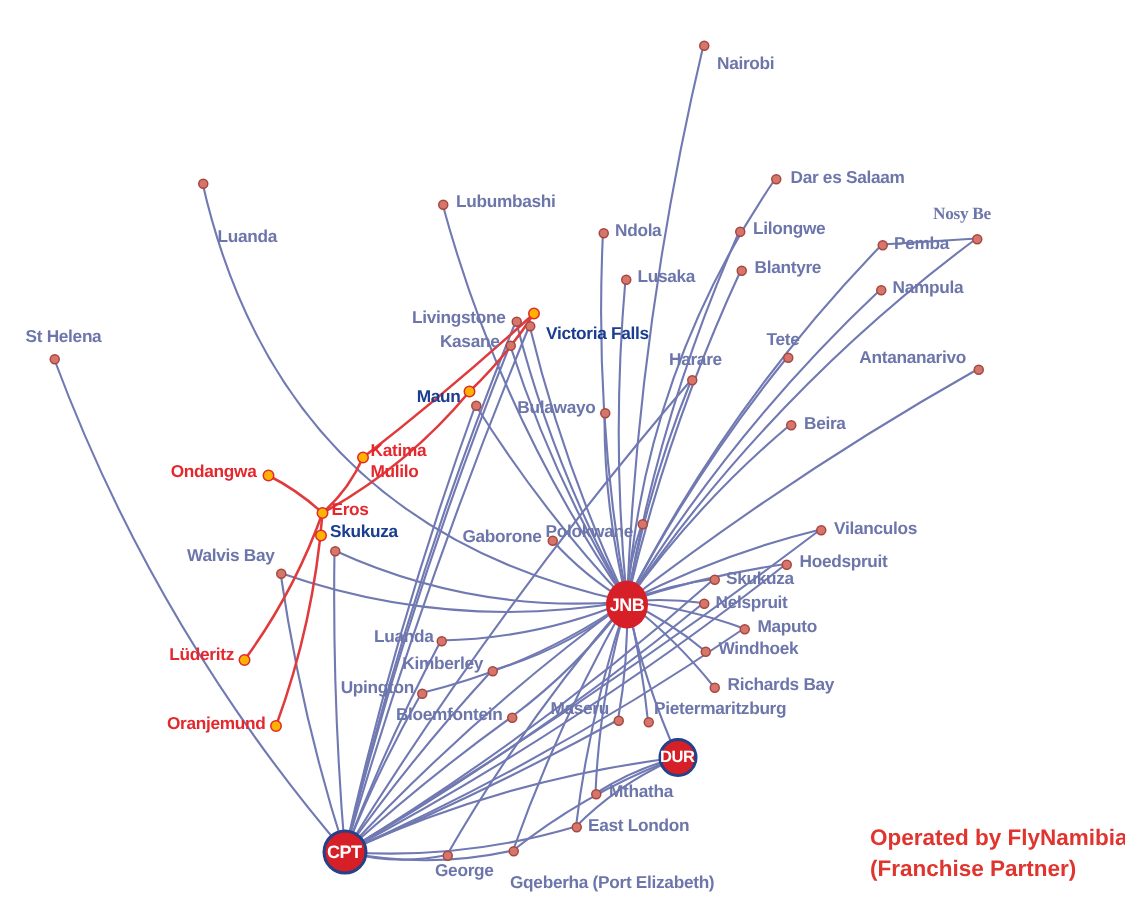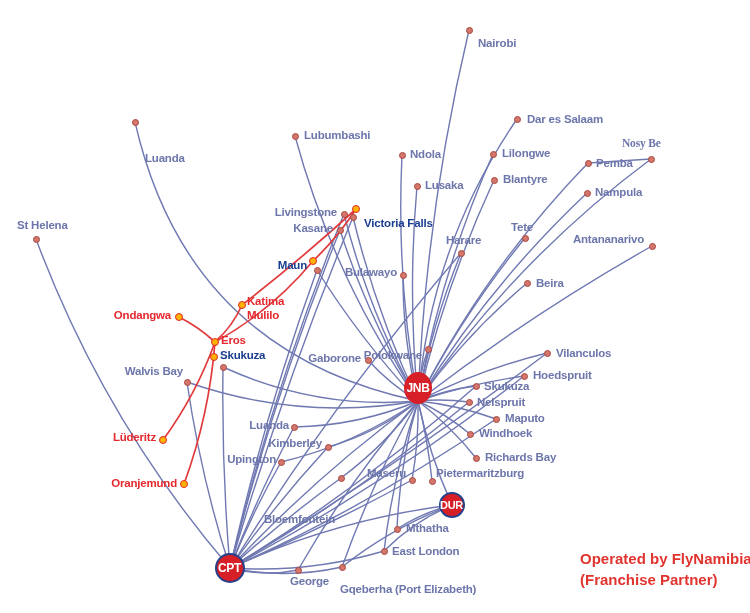--- a/index.html
+++ b/index.html
@@ -155,21 +155,21 @@
       <div class="dot orange" style="left: 210px; top: 353px;"></div>
       <div class="dot salmon" style="left: 393.5px; top: 525.5px;"></div>
       <div class="dot salmon" style="left: 380.5px; top: 547.5px;"></div>
       <div class="dot salmon" style="left: 294.5px; top: 566.5px;"></div>
       <div class="dot salmon" style="left: 338.5px; top: 563.5px;"></div>
       <div class="dot orange" style="left: 175px; top: 313px;"></div>
       <div class="dot orange" style="left: 238px; top: 301px;"></div>
       <div class="dot orange" style="left: 211px; top: 338px;"></div>
       <div class="dot orange" style="left: 159px; top: 436px;"></div>
       <div class="dot orange" style="left: 180px; top: 480px;"></div>
-      <div class="hub" style="width: 28px; height: 32px; left: 404px; top: 372px; font-size: 12px;">JNB</div>
+      <div class="hub" style="width: 28px; height: 32px; left: 404px; top: 387px; font-size: 12px;">JNB</div>
       <div class="hub ringed" style="width: 26px; height: 26px; left: 214.5px; top: 552.5px; font-size: 12px;">CPT</div>
       <div class="hub ringed" style="width: 22px; height: 22px; left: 438.5px; top: 491.5px; font-size: 11px;">DUR</div>
     </div>
   <div id="labels">
       <div class="citylabel blue" style="top: 218px; left: 17px;">St Helena</div>
       <div class="citylabel blue" style="top: 115px; left: 145px; margin-top: 36px;">Luanda</div>
       <div class="citylabel blue" style="top: 128px; left: 304px;">Lubumbashi</div>
       <div class="citylabel blue" style="top: 36px; left: 478px;">Nairobi</div>
       <div class="citylabel blue" style="top: 112px; left: 527px;">Dar es Salaam</div>
       <div class="citylabel blue" style="top: 147px; left: 410px;">Ndola</div>
@@ -192,21 +192,21 @@
       <div class="citylabel blue" style="top: 324px; right: 328px; text-align: center; margin-top: 24px;">Polokwane</div>
       <div class="citylabel blue" style="top: 346px; left: 556px;">Vilanculos</div>
       <div class="citylabel blue" style="top: 368px; left: 533px;">Hoedspruit</div>
       <div class="citylabel blue" style="top: 379px; left: 484px;">Skukuza</div>
       <div class="citylabel blue" style="top: 395px; left: 477px;">Nelspruit</div>
       <div class="citylabel blue" style="top: 411px; left: 505px;">Maputo</div>
       <div class="citylabel blue" style="top: 426px; left: 479px;">Windhoek</div>
       <div class="citylabel blue" style="top: 450px; left: 485px;">Richards Bay</div>
       <div class="citylabel blue" style="top: 466px; left: 436px;">Pietermaritzburg</div>
       <div class="citylabel blue" style="top: 466px; right: 344px; text-align: right;">Maseru</div>
-      <div class="citylabel blue" style="top: 470px; right: 415px; text-align: right; margin-top: 42px;">Bloemfontein</div>
+      <div class="citylabel blue" style="top: 470px; right: 415px; text-align: right;">Bloemfontein</div>
       <div class="citylabel blue" style="top: 436px; right: 428px; text-align: right;">Kimberley</div>
       <div class="citylabel blue" style="top: 452px; right: 474px; text-align: right;">Upington</div>
       <div class="citylabel blue" style="top: 418px; right: 461px; text-align: right;">Luanda</div>
       <div class="citylabel blue" style="top: 364px; right: 567px; text-align: right;">Walvis Bay</div>
       <div class="citylabel navy" style="top: 348px; left: 220px;">Skukuza</div>
       <div class="citylabel blue" style="top: 521px; left: 406px;">Mthatha</div>
       <div class="citylabel blue" style="top: 544px; left: 392px;">East London</div>
       <div class="citylabel blue" style="top: 574px; left: 290px;">George</div>
       <div class="citylabel blue" style="top: 582px; left: 340px;">Gqeberha (Port Elizabeth)</div>
       <div class="citylabel red" style="top: 308px; right: 579px; text-align: right;">Ondangwa</div>

